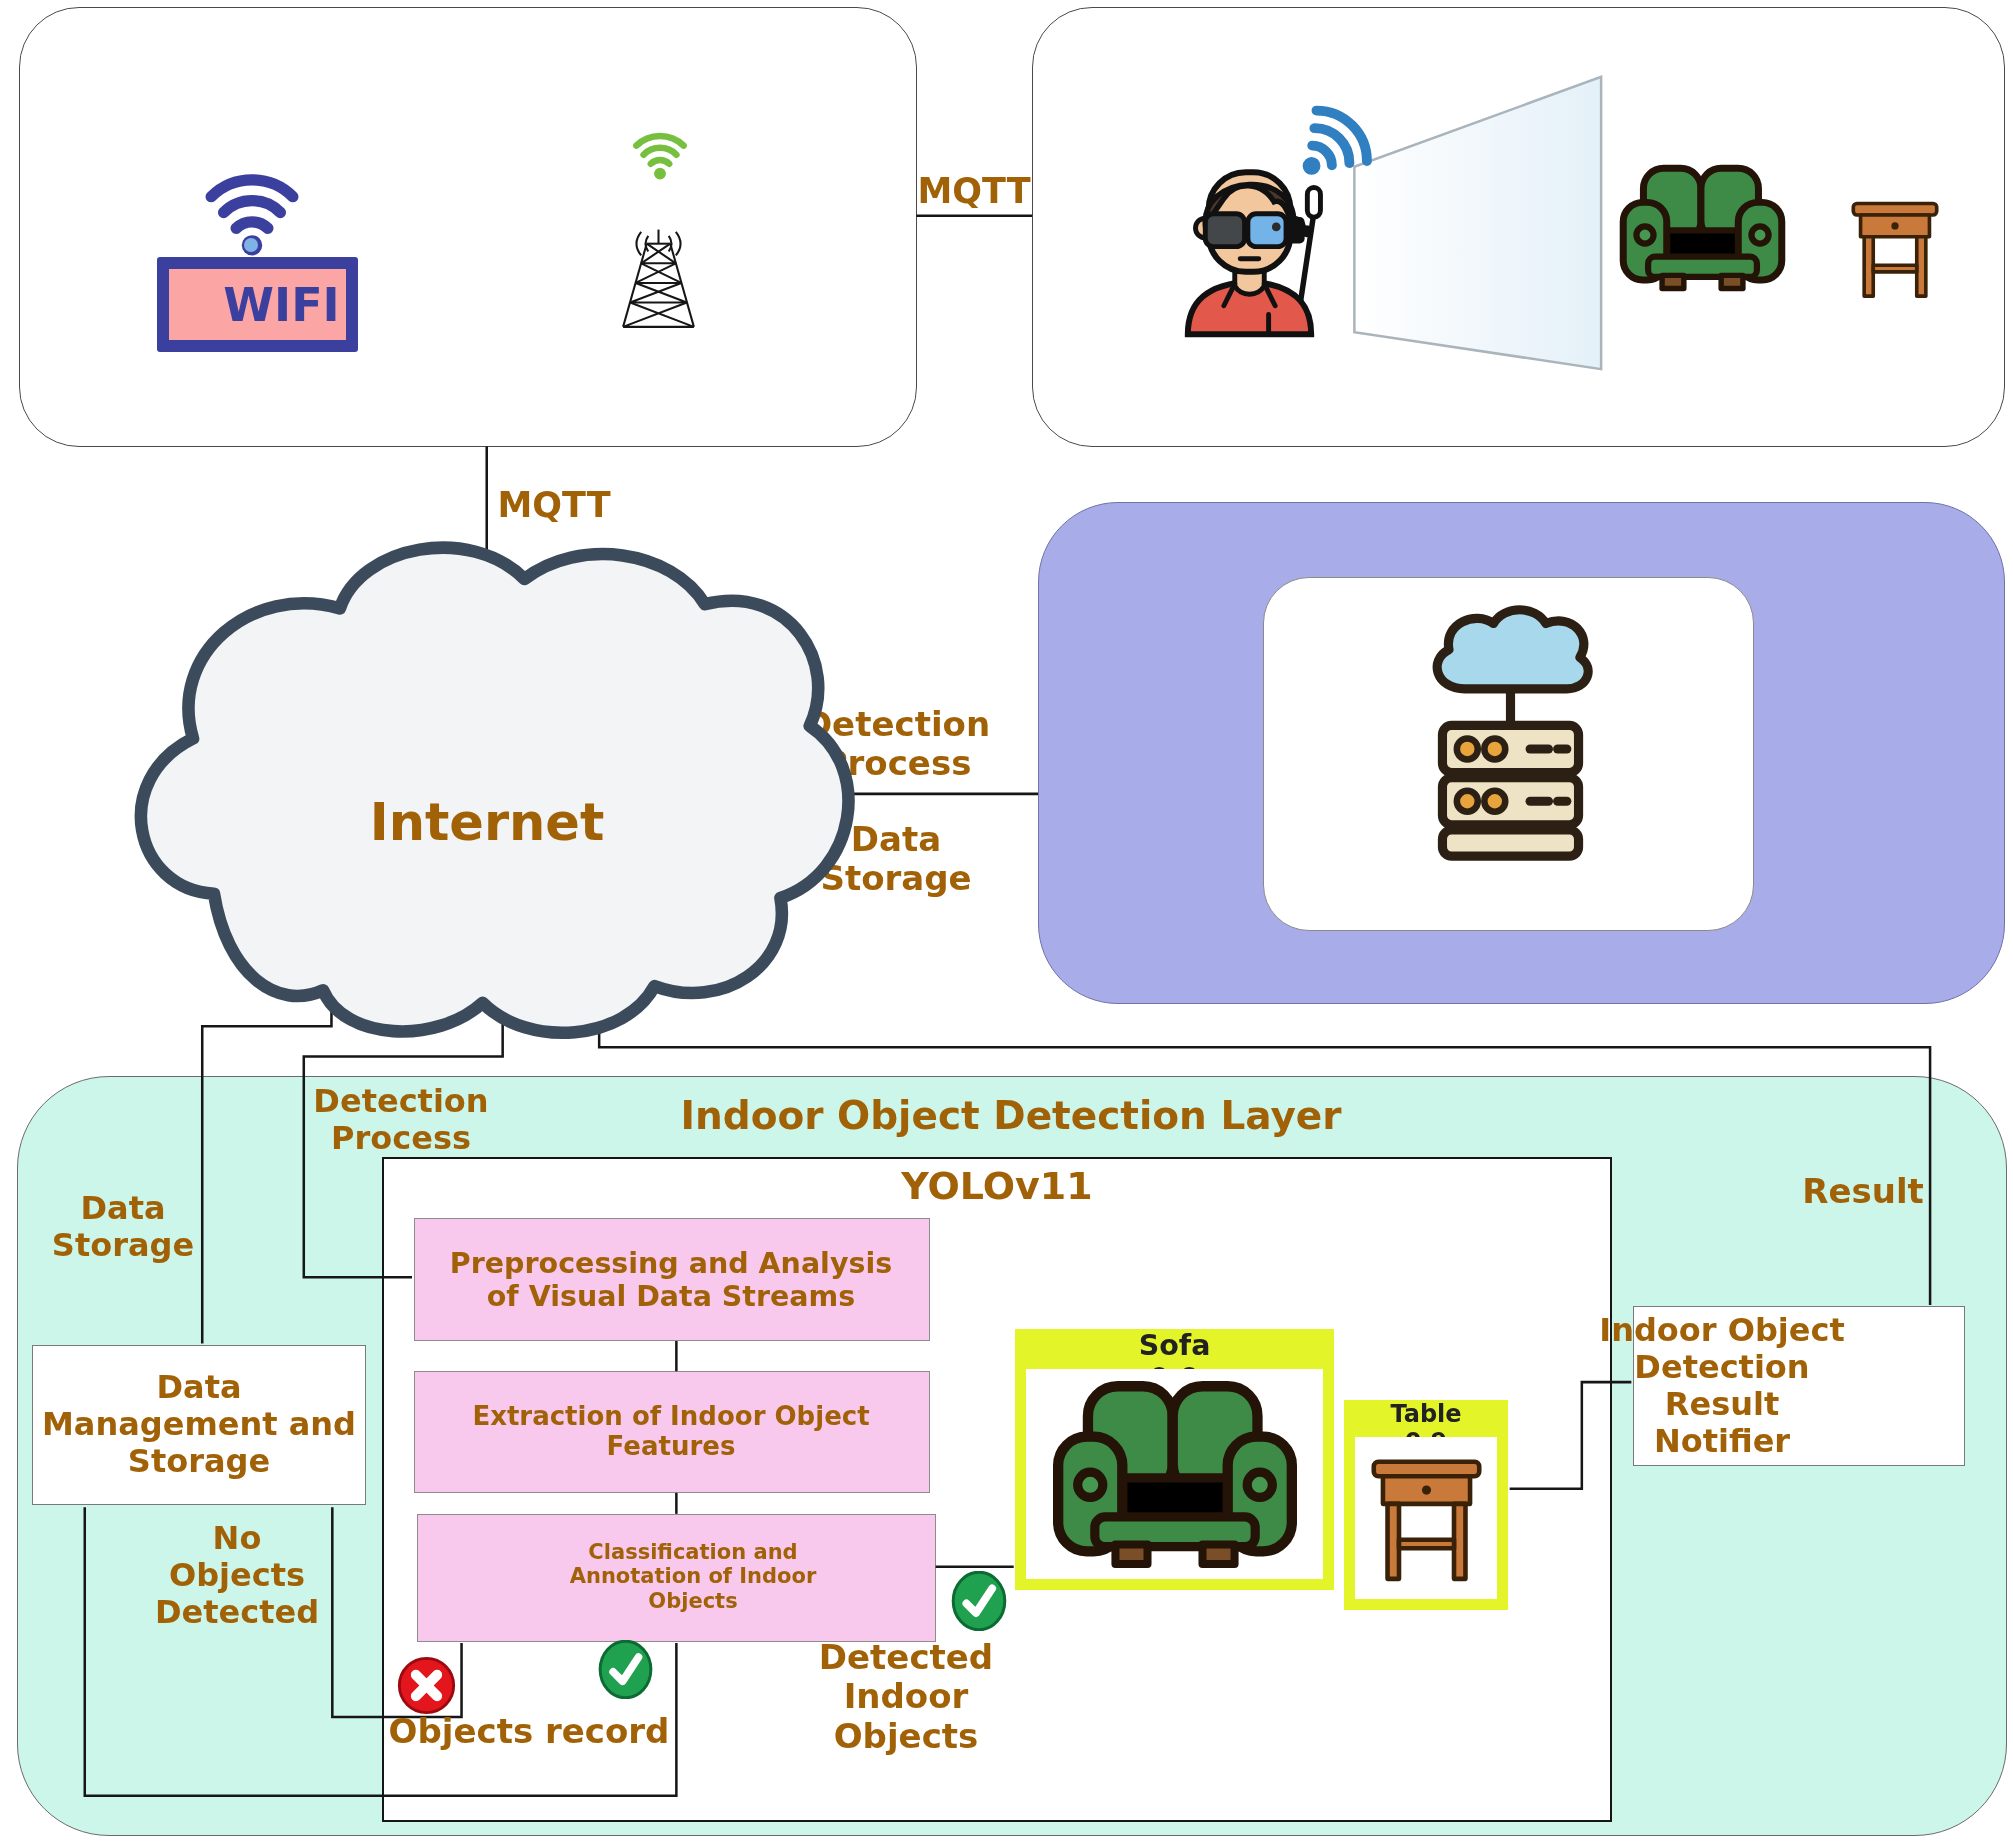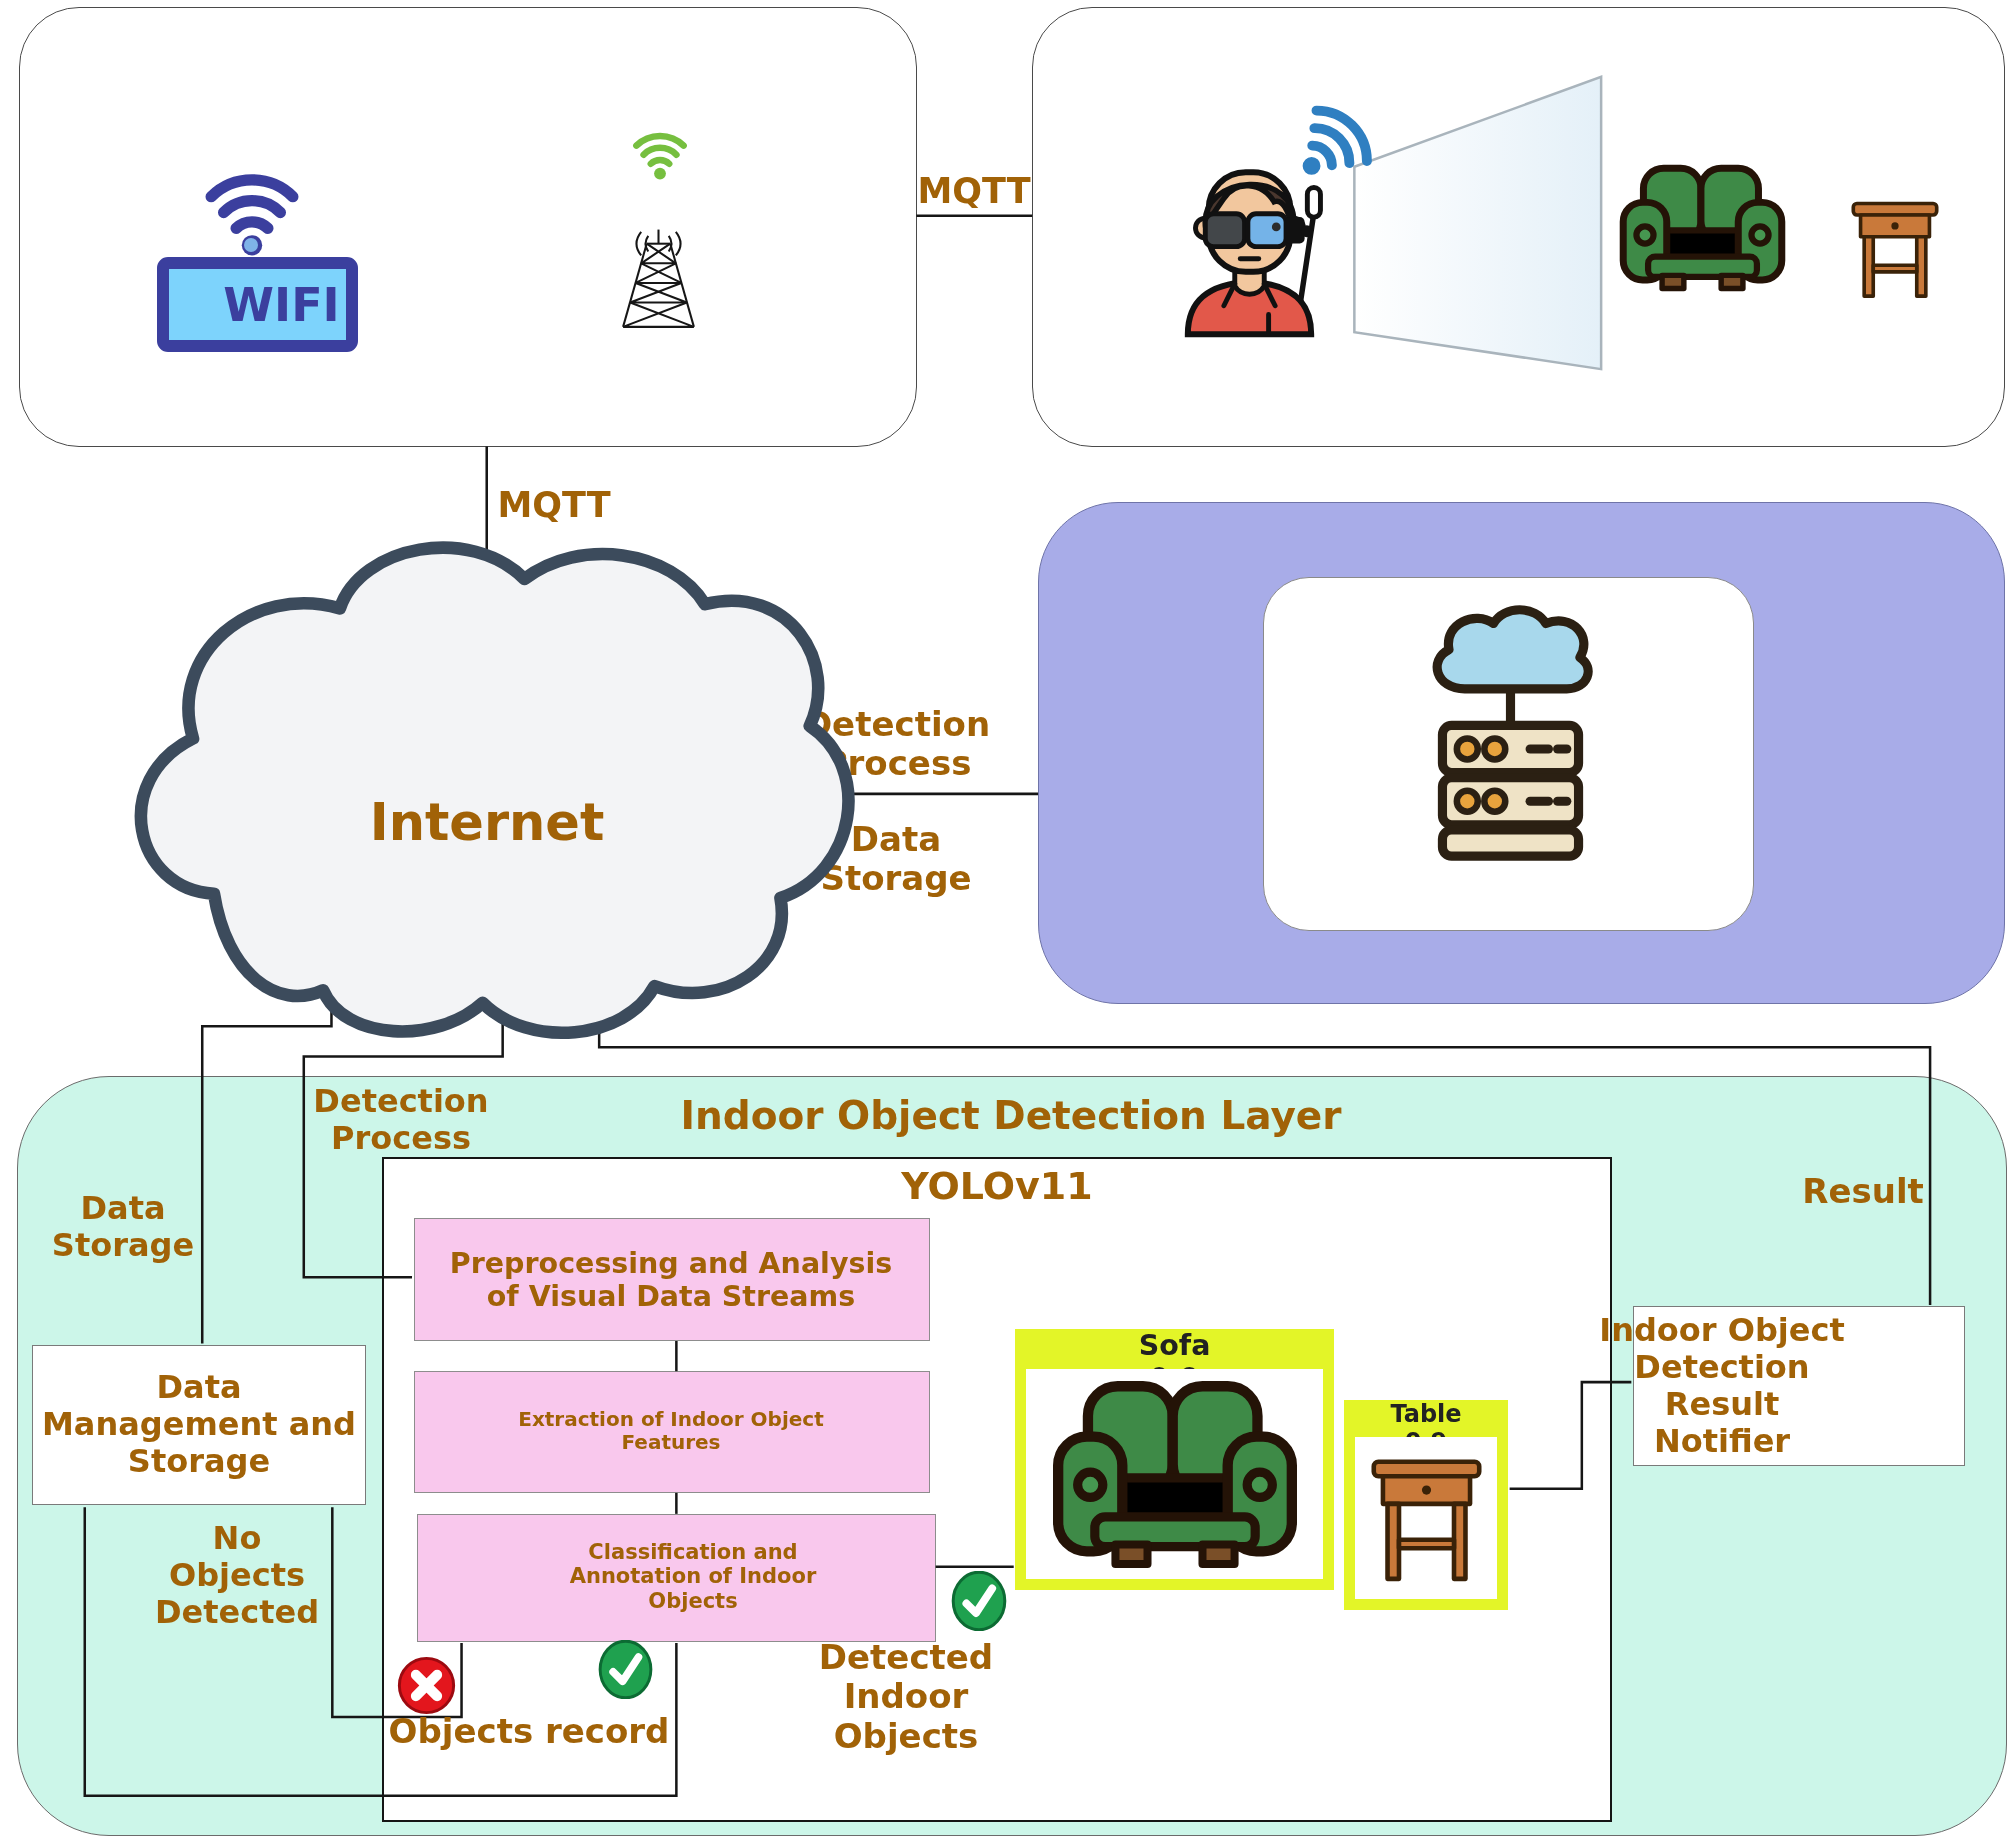--- a/index.html
+++ b/index.html
@@ -10,22 +10,22 @@
        text-align:center;white-space:pre-line;line-height:1.16;}
   .icon{position:absolute;}
   svg{display:block;}
   #overlay{position:absolute;left:0;top:0;z-index:5;pointer-events:none;}
   .z2{z-index:2}.z3{z-index:3}.z4{z-index:4}.z6{z-index:6}.z7{z-index:7}
   .det-frame{position:absolute;z-index:6;background:#e3f528;box-sizing:border-box;}
   .det-strip{height:40px;display:flex;align-items:center;justify-content:space-between;
              padding:0 11.7px;font-weight:700;color:#222;flex-direction:column;}
   .det-body{position:absolute;left:11px;right:11px;top:40px;bottom:11px;background:#fff;
             display:flex;align-items:center;justify-content:center;}
-  .wifi-plaque{position:absolute;box-sizing:border-box;border:12.6px solid #3b3f9e;background:#7dd3fc;
-               border-radius:11px;display:flex;align-items:center;justify-content:center;
+  .wifi-plaque{position:absolute;box-sizing:border-box;border:12.6px solid #3b3f9e;background:#fca5a5;
+               border-radius:3px;display:flex;align-items:center;justify-content:center;
                font-weight:700;color:#3b3f9e;z-index:6;padding-left:48px;}
 </style>
 </head>
 <body>
 
 <div id="canvas">
 
   <div class="box z2" style="left:18.5px;top:6.7px;width:898px;height:440px;border-radius:60px;border-color:#4a4a4a;"></div>
 
   <div class="box z2" style="left:1032px;top:6.7px;width:973px;height:440px;border-radius:60px;border-color:#4a4a4a;"></div>
@@ -243,21 +243,21 @@
   <div class="lbl" style="left:1011px;top:1116px;font-size:39px;z-index:6;">Indoor Object Detection Layer</div>
   <div class="lbl" style="left:997px;top:1186px;font-size:38px;z-index:6;">YOLOv11</div>
 
   <div class="lbl" style="left:401px;top:1120px;font-size:32px;z-index:6;">Detection
 Process</div>
   <div class="lbl" style="left:123px;top:1227px;font-size:32px;z-index:6;">Data
 Storage</div>
 
   <div class="lbl" style="left:671px;top:1280px;font-size:28.5px;z-index:6;">Preprocessing and Analysis
 of Visual Data Streams</div>
-  <div class="lbl" style="left:671px;top:1431px;font-size:20px;z-index:6;">Extraction of Indoor Object
+  <div class="lbl" style="left:671px;top:1431px;font-size:26px;z-index:6;">Extraction of Indoor Object
 Features</div>
   <div class="lbl" style="left:693px;top:1577px;font-size:21px;z-index:6;">Classification and
 Annotation of Indoor
 Objects</div>
 
   <div class="lbl" style="left:199px;top:1425px;font-size:32px;z-index:6;">Data
 Management and
 Storage</div>
   <div class="lbl" style="left:237px;top:1576px;font-size:32px;z-index:6;">No
 Objects

